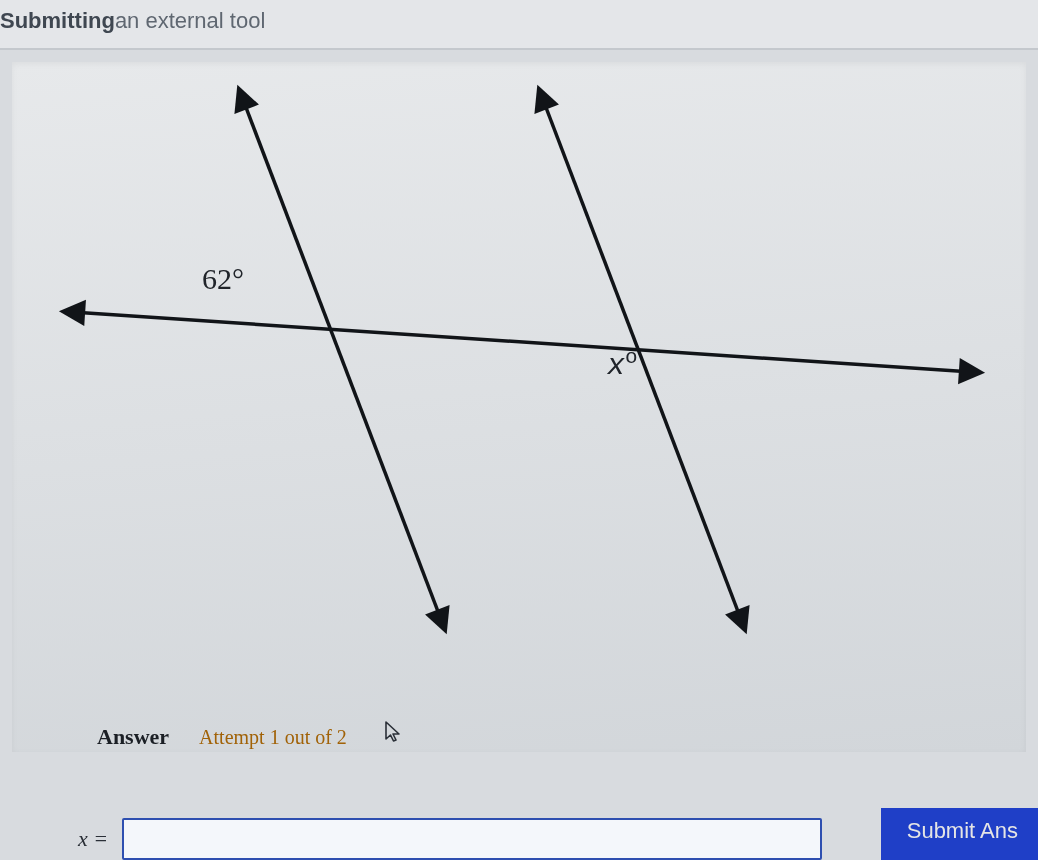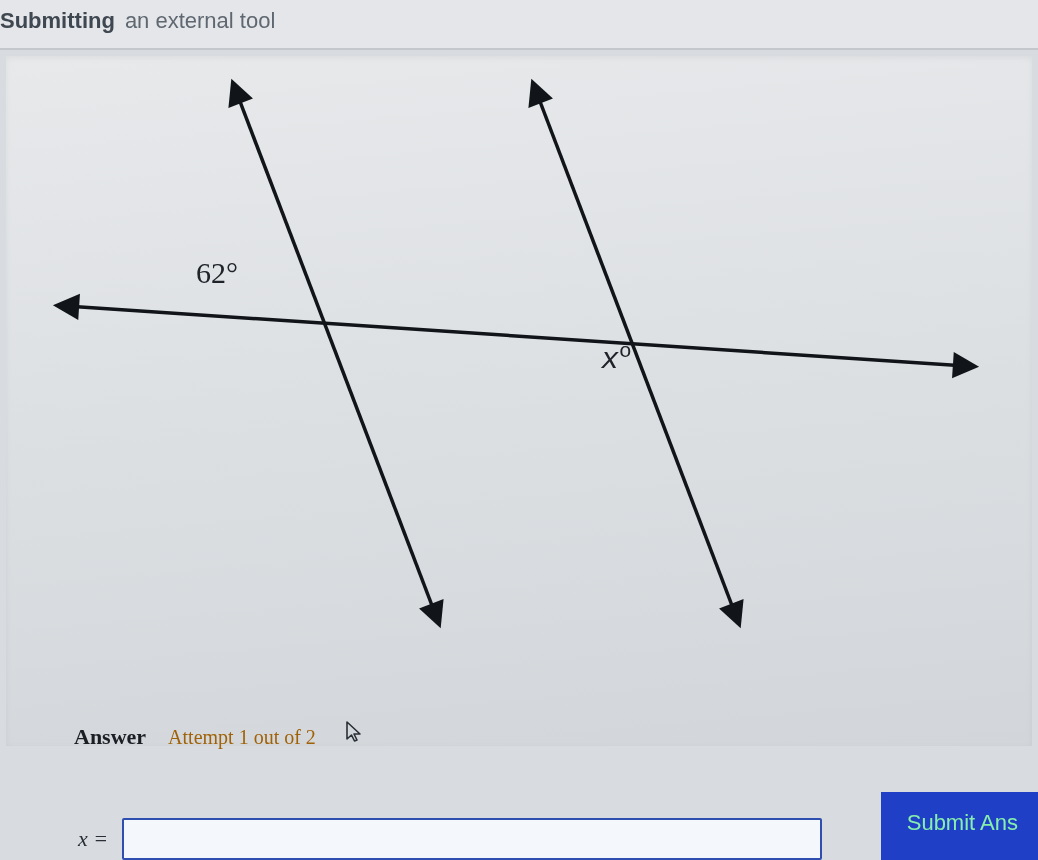--- a/index.html
+++ b/index.html
@@ -21,26 +21,26 @@
       font-size: 22px;
       color: #5f6771;
       border-bottom: 2px solid #c4c8cd;
       display: flex;
       gap: 40px;
     }
     .header-bar .label-strong {
       font-weight: 700;
       color: #3f4751;
     }
-    .header-bar .group { display:flex; gap:10px; align-items:baseline;text-align:right; }
+    .header-bar .group { display:flex; align-items:baseline;text-align:right; }
     .content {
       background: linear-gradient(175deg, #e7e9eb 0%, #d2d6da 100%);
       height: 690px;
       position: relative;
-      margin: 6px;
+      margin: 12px;
       box-shadow: inset 0 2px 6px rgba(0,0,0,0.05);
     }
     .diagram {
       position: absolute;
       top: 0;
       left: 0;
     }
     .angle-label {
       position: absolute;
       font-family: Georgia, "Times New Roman", serif;
@@ -50,25 +50,25 @@
     .angle-label sup, .angle-label .deg {
       font-size: 0.7em;
       vertical-align: super;
       font-style: normal;
     }
     .angle1 { top: 200px; left: 190px; }
     .angle2 { top: 284px; left: 595px; font-style: italic; font-family: Liberation Mono, monospace;}
     .angle2 .deg { font-style: normal; }
     .answer-row {
       position: absolute;
-      left: 74px;
+      left: 97px;
       bottom: 110px;
       display: flex;
       align-items: baseline;
-      gap: 22px;
+      gap: 30px;
       font-family: Georgia, "Times New Roman", serif;
     }
     .answer-row .ans-label {
       font-weight: 700;
       font-size: 22px;
       color: #1b1f25;
     }
     .answer-row .attempt {
       font-size: 20px;
       color: #a16207;
@@ -101,27 +101,27 @@
       font-size: 20px;
       padding: 4px 10px;
       border-radius: 2px;
       outline: none;
     }
     .submit-btn {
       position: absolute;
       right: 0;
       bottom: 0;
       background: #1f3fc7;
-      color: #86efac;
+      color: #e5e5e5;
       font-size: 22px;
       font-family: "Helvetica Neue", Arial, sans-serif;
       padding: 7px 20px 14px 26px;
       border: none;
       cursor: pointer;
-      height: 68px;
+      height: 52px;
     }
   </style>
 </head>
 <body>
 
 <div class="header-bar">
   <div class="group">
     <span class="label-strong">Submitting</span>
     <span>an external tool</span>
   </div>

